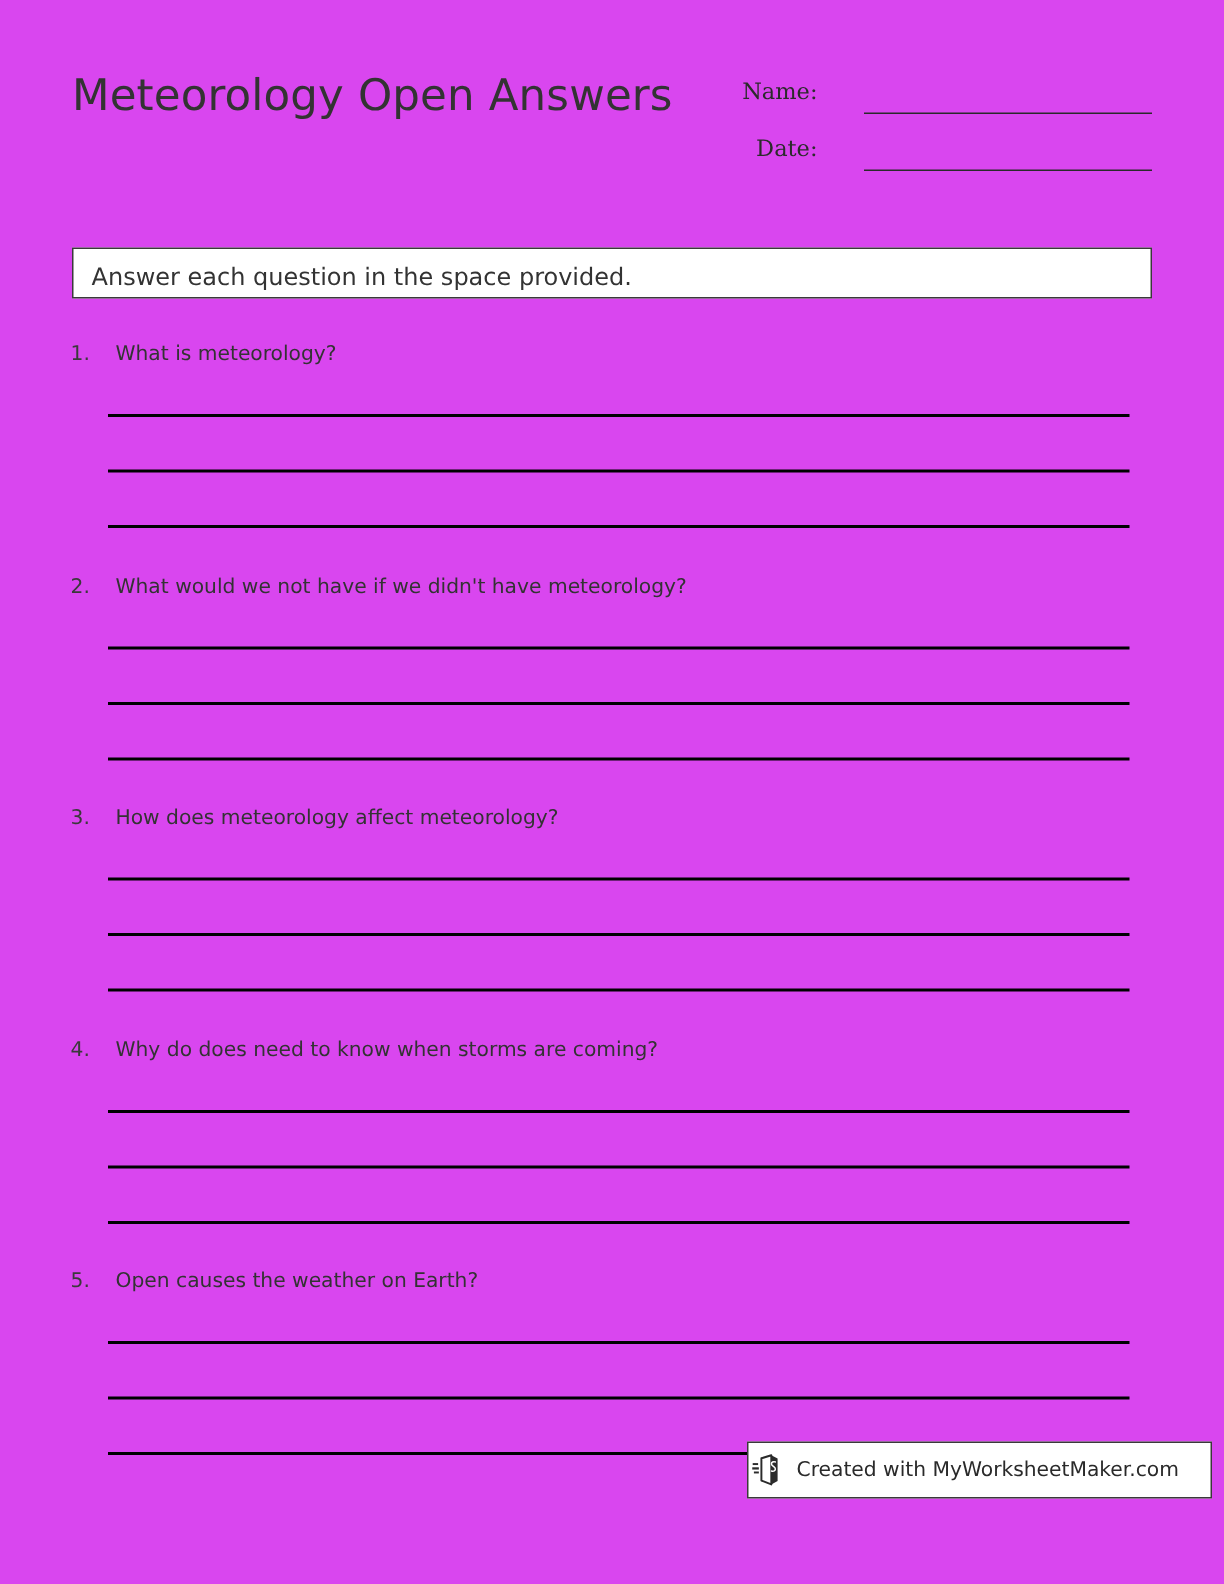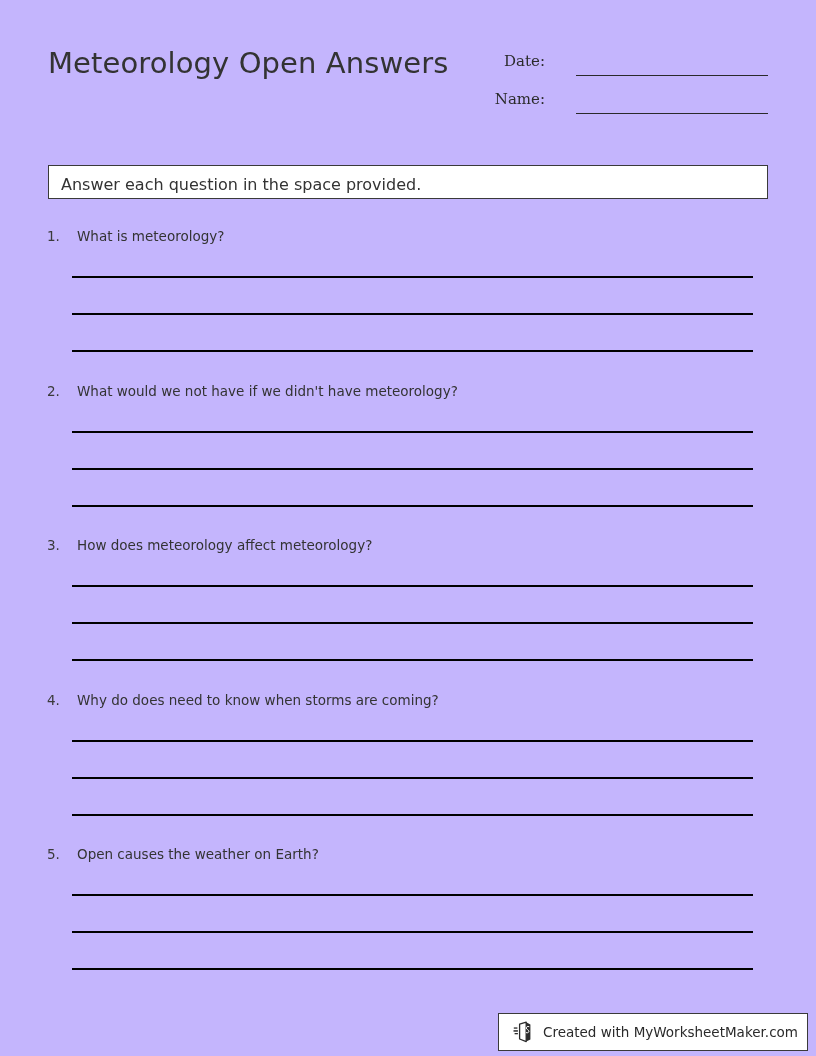--- a/index.html
+++ b/index.html
@@ -11,21 +11,21 @@
     width: 816px;
     height: 1056px;
     position: relative;
     font-family: "DejaVu Sans", "Liberation Sans", sans-serif;
     overflow: hidden;
   }
 
   .page {
     position: absolute;
     inset: 0;
-    background: #c4b5fd;
+    background: #d946ef;
   }
 
   
   .header {
     position: absolute;
     left: 0;
     top: 0;
     width: 816px;
     height: 130px;
   }
@@ -129,29 +129,29 @@
     margin-bottom: 35px;
   }
   .answer-line:last-child {
     margin-bottom: 0;
   }
 
   
   .footer-badge {
     position: absolute;
     left: 498px;
-    top: 1013px;
+    top: 961px;
     width: 310px;
     height: 38px;
     border: 1px solid #3a3a3a;
     box-sizing: border-box;
     background: #ffffff;
     display: flex;
     align-items: center;
-    padding-left: 14px;
+    padding-left: 2px;
   }
   .badge-logo {
     width: 22px;
     height: 22px;
     flex: 0 0 22px;
     display: block;
   }
   .badge-text {
     margin-left: 8px;
     font-size: 13.5px;
@@ -162,25 +162,25 @@
 </head>
 <body>
 
 <div class="page">
 
   <div class="header">
     <div class="title">Meteorology Open Answers</div>
 
     <div class="namedate">
       <div class="nd-row">
+        <span class="nd-label">Name:</span>
+        <span class="nd-rule"></span>
+      </div>
+      <div class="nd-row">
         <span class="nd-label">Date:</span>
-        <span class="nd-rule"></span>
-      </div>
-      <div class="nd-row">
-        <span class="nd-label">Name:</span>
         <span class="nd-rule"></span>
       </div>
     </div>
   </div>
 
   <div class="instruction-box">
     <span class="instruction-text">Answer each question in the space provided.</span>
   </div>
 
   <div class="questions" id="questions-container">

